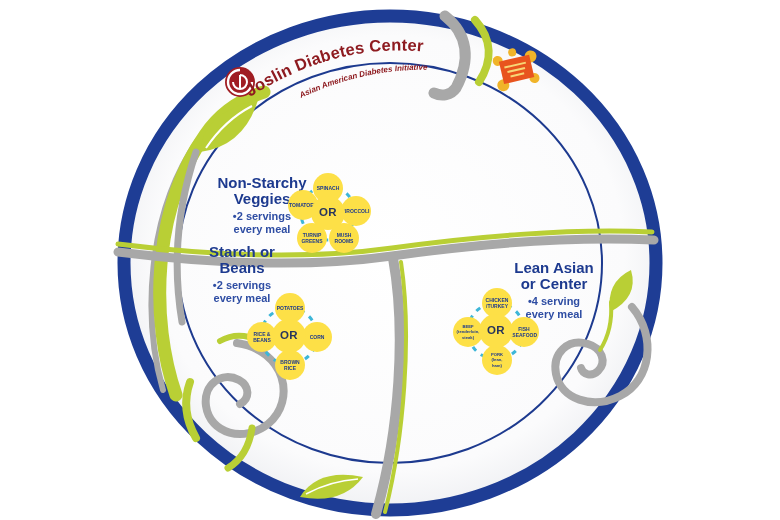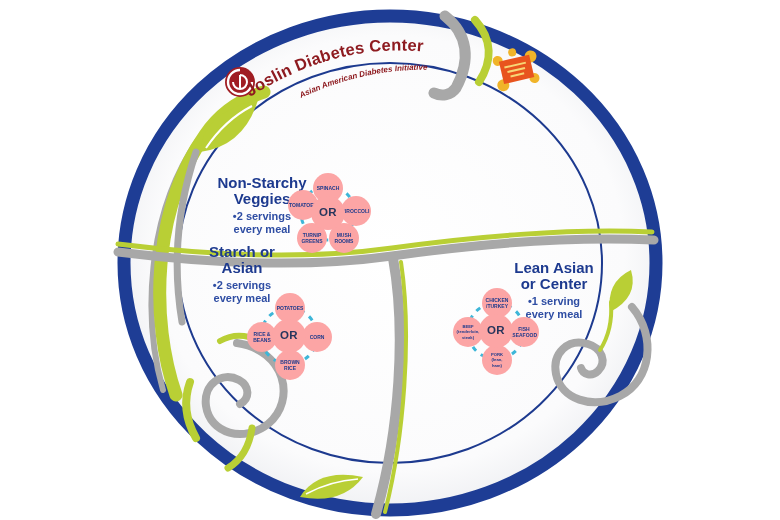--- a/index.html
+++ b/index.html
@@ -8,21 +8,21 @@
     font-family:"Liberation Sans", sans-serif;
   }
   svg.bg{position:absolute;left:0;top:0;}
   svg text{font-family:"Liberation Sans", sans-serif;}
   .sec{position:absolute;text-align:center;}
   .sec .t{font-weight:bold;font-size:15px;line-height:1.08;color:#1d3a8f;}
   .sec .s{font-weight:bold;font-size:11px;line-height:1.18;color:#2e4da3;}
   .sec .s.gap{margin-top:3px;}
   .fc{
     position:absolute;width:30px;height:30px;margin-left:-15px;margin-top:-15px;
-    border-radius:50%;background:#fca5a5;color:#1e3a8c;font-weight:bold;
+    border-radius:50%;background:#fde047;color:#1e3a8c;font-weight:bold;
     font-size:5px;line-height:1.2;display:flex;align-items:center;justify-content:center;
     text-align:center;white-space:pre-line;
   }
   .fc.f4{font-size:4.2px;}
   .fc.or{
     width:34px;height:34px;margin-left:-17px;margin-top:-17px;
     font-size:11.5px;color:#27355c;letter-spacing:.3px;
   }
 </style>
 </head>
@@ -137,36 +137,36 @@
   <div class="fc" style="left:356px;top:211px">BROCCOLI</div>
   <div class="fc" style="left:344px;top:238px">MUSH
 ROOMS</div>
   <div class="fc" style="left:312px;top:238px">TURNIP
 GREENS</div>
   <div class="fc" style="left:303px;top:205px">TOMATOES</div>
   <div class="fc or" style="left:328px;top:213px">OR</div>
 
   <div class="sec" style="left:192px;top:244px;width:100px">
     <div class="t">Starch or</div>
-    <div class="t">Asian</div>
+    <div class="t">Beans</div>
     <div class="s gap">•2 servings</div>
     <div class="s">every meal</div>
   </div>
   <div class="fc" style="left:290px;top:308px">POTATOES</div>
   <div class="fc" style="left:262px;top:337px">RICE &amp;
 BEANS</div>
   <div class="fc" style="left:317px;top:337px">CORN</div>
   <div class="fc" style="left:290px;top:365px">BROWN
 RICE</div>
   <div class="fc or" style="left:289px;top:336px">OR</div>
 
   <div class="sec" style="left:504px;top:260px;width:100px">
     <div class="t">Lean Asian</div>
     <div class="t">or Center</div>
-    <div class="s gap">•1 serving</div>
+    <div class="s gap">•4 serving</div>
     <div class="s">every meal</div>
   </div>
   <div class="fc" style="left:497px;top:303px">CHICKEN
 /TURKEY</div>
   <div class="fc f4" style="left:468px;top:332px">BEEF
 (tenderloin,
 steak)</div>
   <div class="fc" style="left:524px;top:332px">FISH
 /SEAFOOD</div>
   <div class="fc f4" style="left:497px;top:360px">PORK

